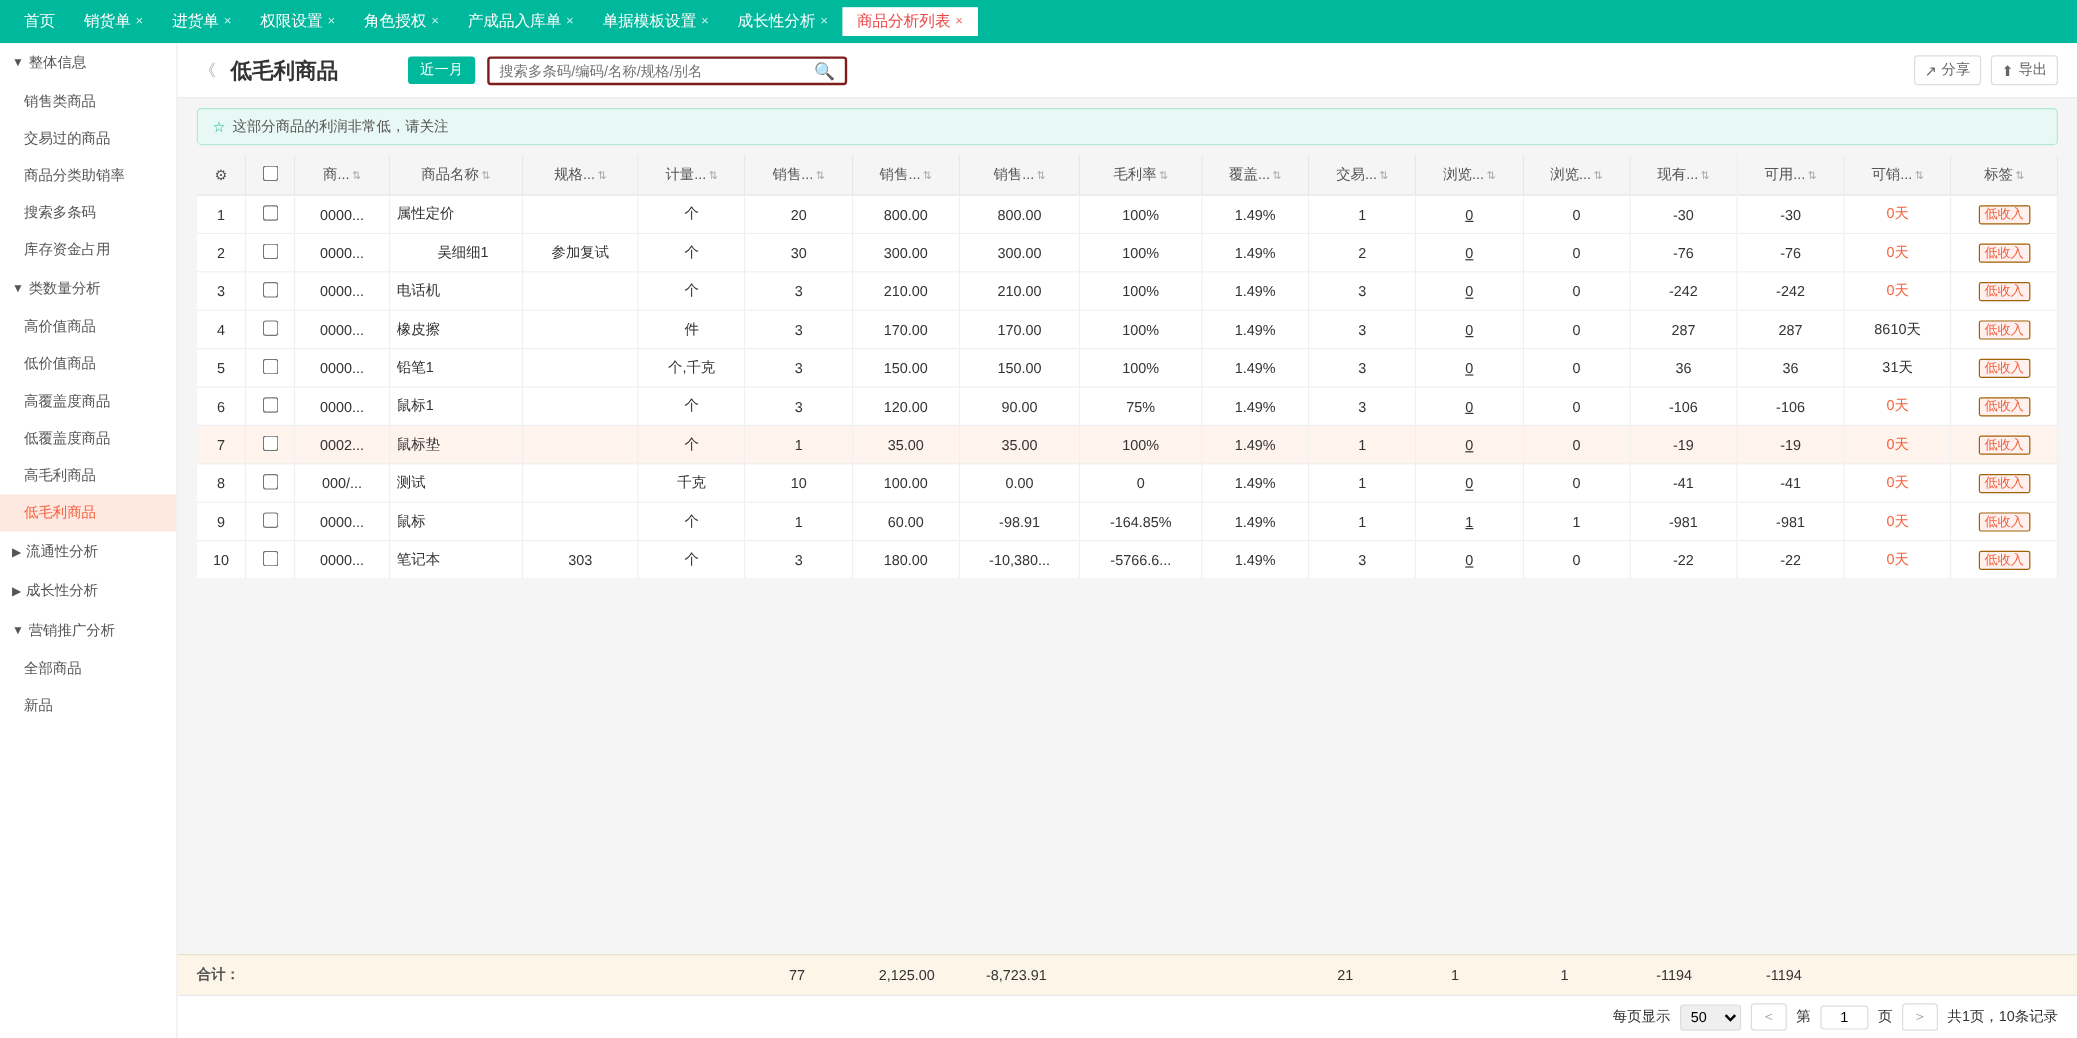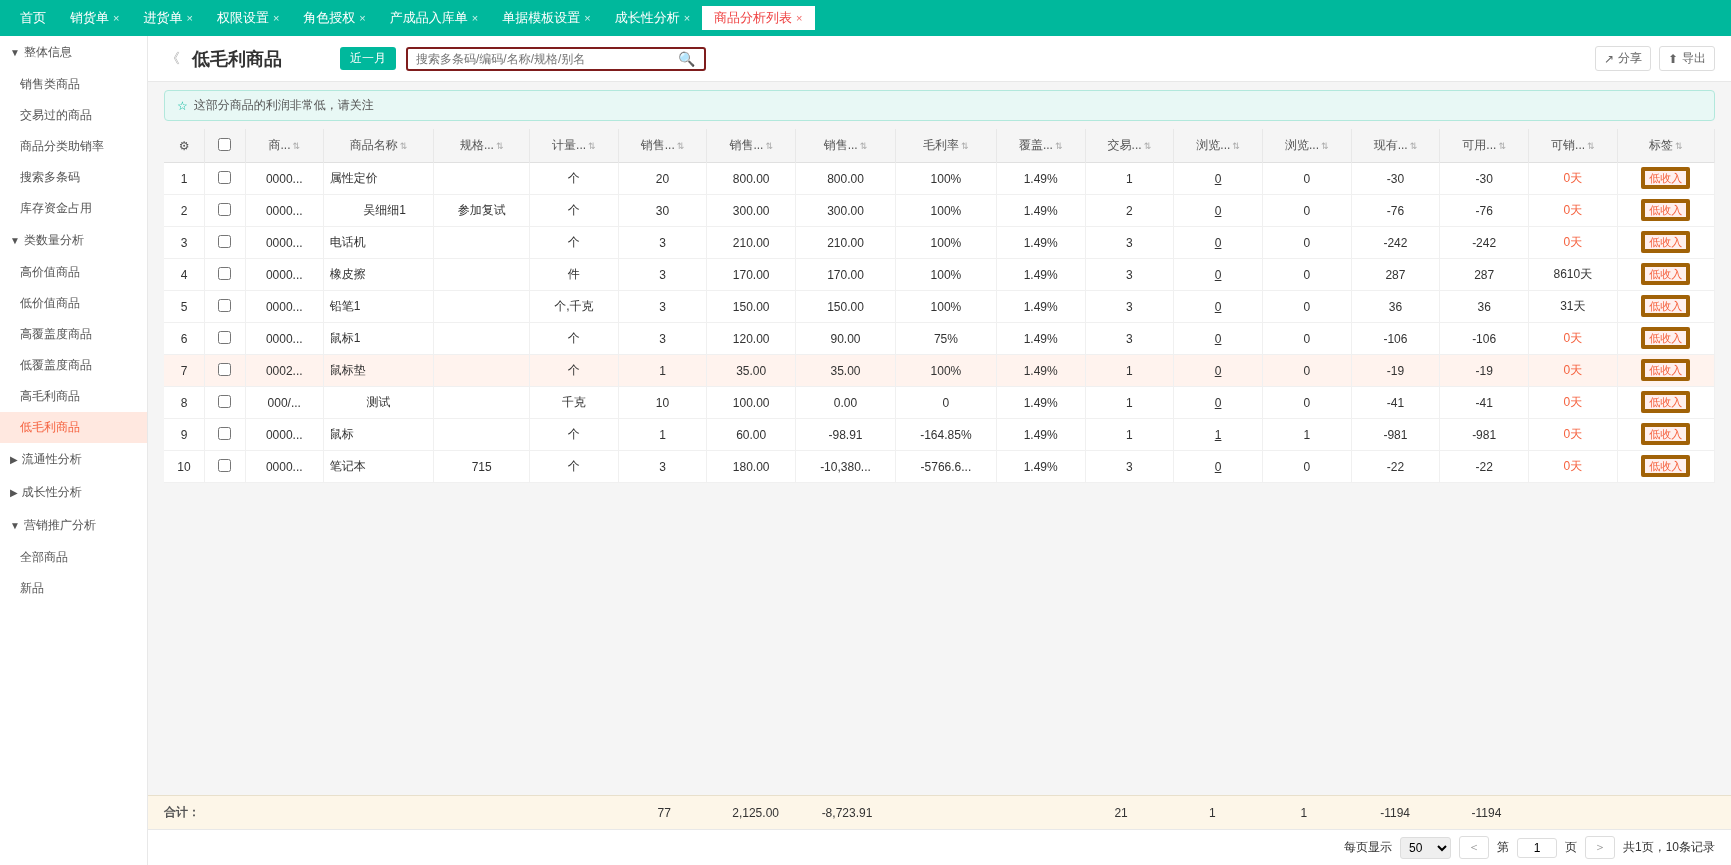--- a/index.html
+++ b/index.html
@@ -171,21 +171,21 @@
     tbody tr.highlighted { background: #fff3ee; }
     tbody td {
       padding: 7px 6px;
       text-align: center;
       border-right: 1px solid #f0f0f0;
       white-space: nowrap;
     }
     .tag-low-income {
       background: #fff0ee;
       color: #f5623f;
-      border: 4px solid #a16207;
+      border: 1px solid #a16207;
       border-radius: 2px;
       padding: 1px 4px;
       font-size: 11px;
     }
     .underline-link { text-decoration: underline; color: #333; }
 
     
     .footer-totals {
       background: #fdf6e8;
       border-top: 1px solid #e8e0cc;
@@ -527,21 +527,21 @@
     <td>0</td>
     <td>-19</td>
     <td>-19</td>
     <td style="color:#f5623f;">0天</td>
     <td><span class="tag-low-income">低收入</span></td>
   </tr>
             <tr>
     <td>8</td>
     <td><input type="checkbox" style=""></td>
     <td>000/...</td>
-    <td style="text-align:center;margin-left:12px;">测试</td>
+    <td style="text-align:left;margin-left:12px;">测试</td>
     <td></td>
     <td>千克</td>
     <td>10</td>
     <td>100.00</td>
     <td>0.00</td>
     <td>0</td>
     <td>1.49%</td>
     <td>1</td>
     <td><span class="underline-link">0</span></td>
     <td>0</td>
@@ -568,21 +568,21 @@
     <td>-981</td>
     <td>-981</td>
     <td style="color:#f5623f;">0天</td>
     <td><span class="tag-low-income">低收入</span></td>
   </tr>
             <tr>
     <td>10</td>
     <td><input type="checkbox" style=""></td>
     <td>0000...</td>
     <td style="text-align:left;">笔记本</td>
-    <td>715</td>
+    <td>303</td>
     <td>个</td>
     <td>3</td>
     <td>180.00</td>
     <td>-10,380...</td>
     <td>-5766.6...</td>
     <td>1.49%</td>
     <td>3</td>
     <td><span class="underline-link">0</span></td>
     <td>0</td>
     <td>-22</td>

